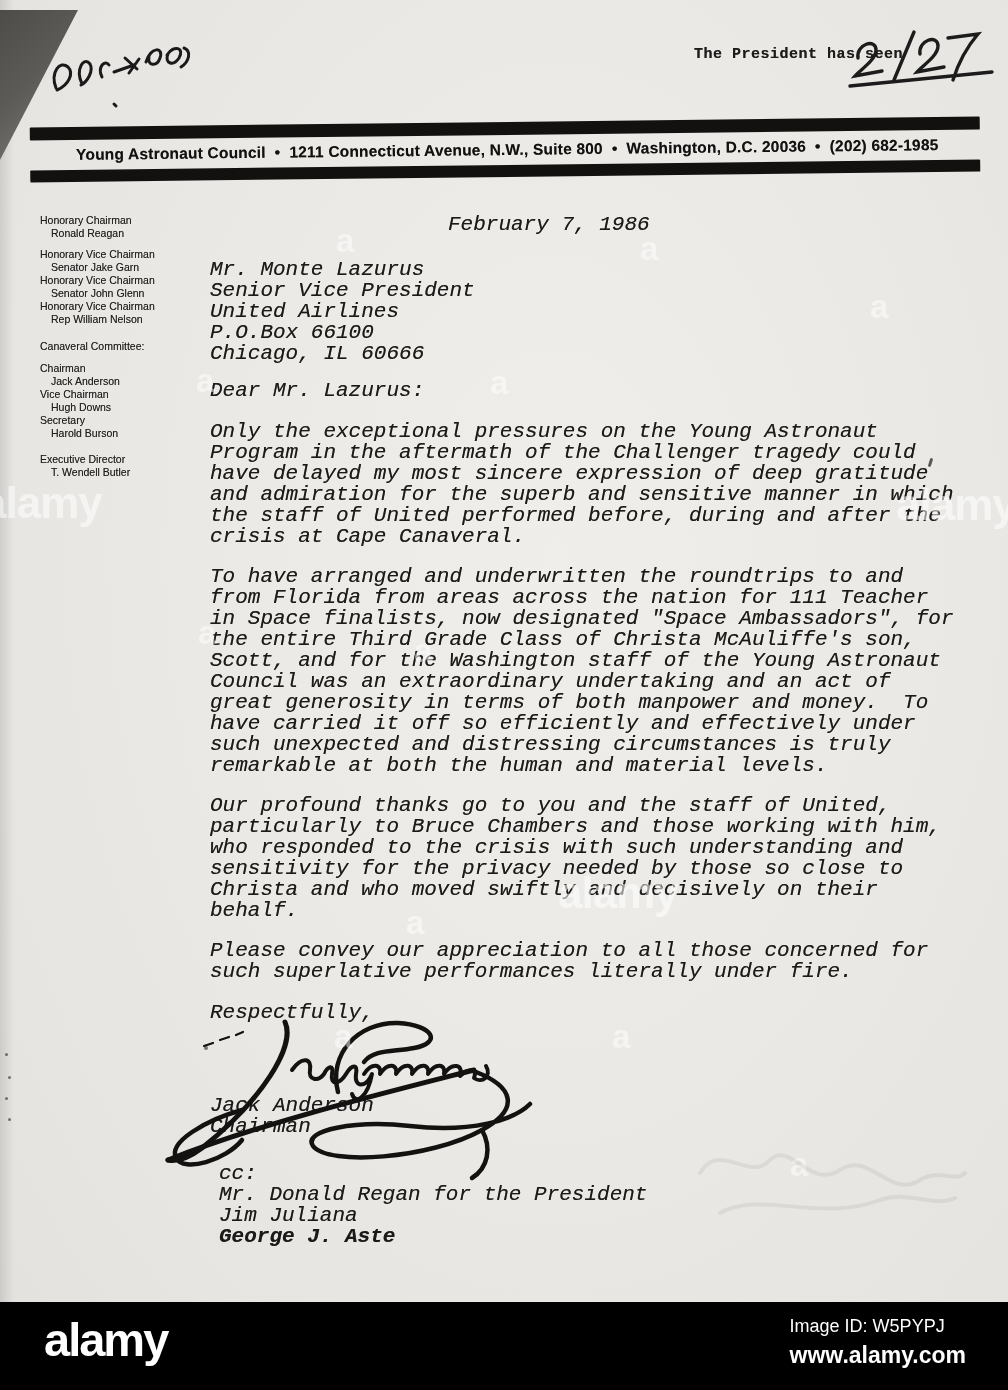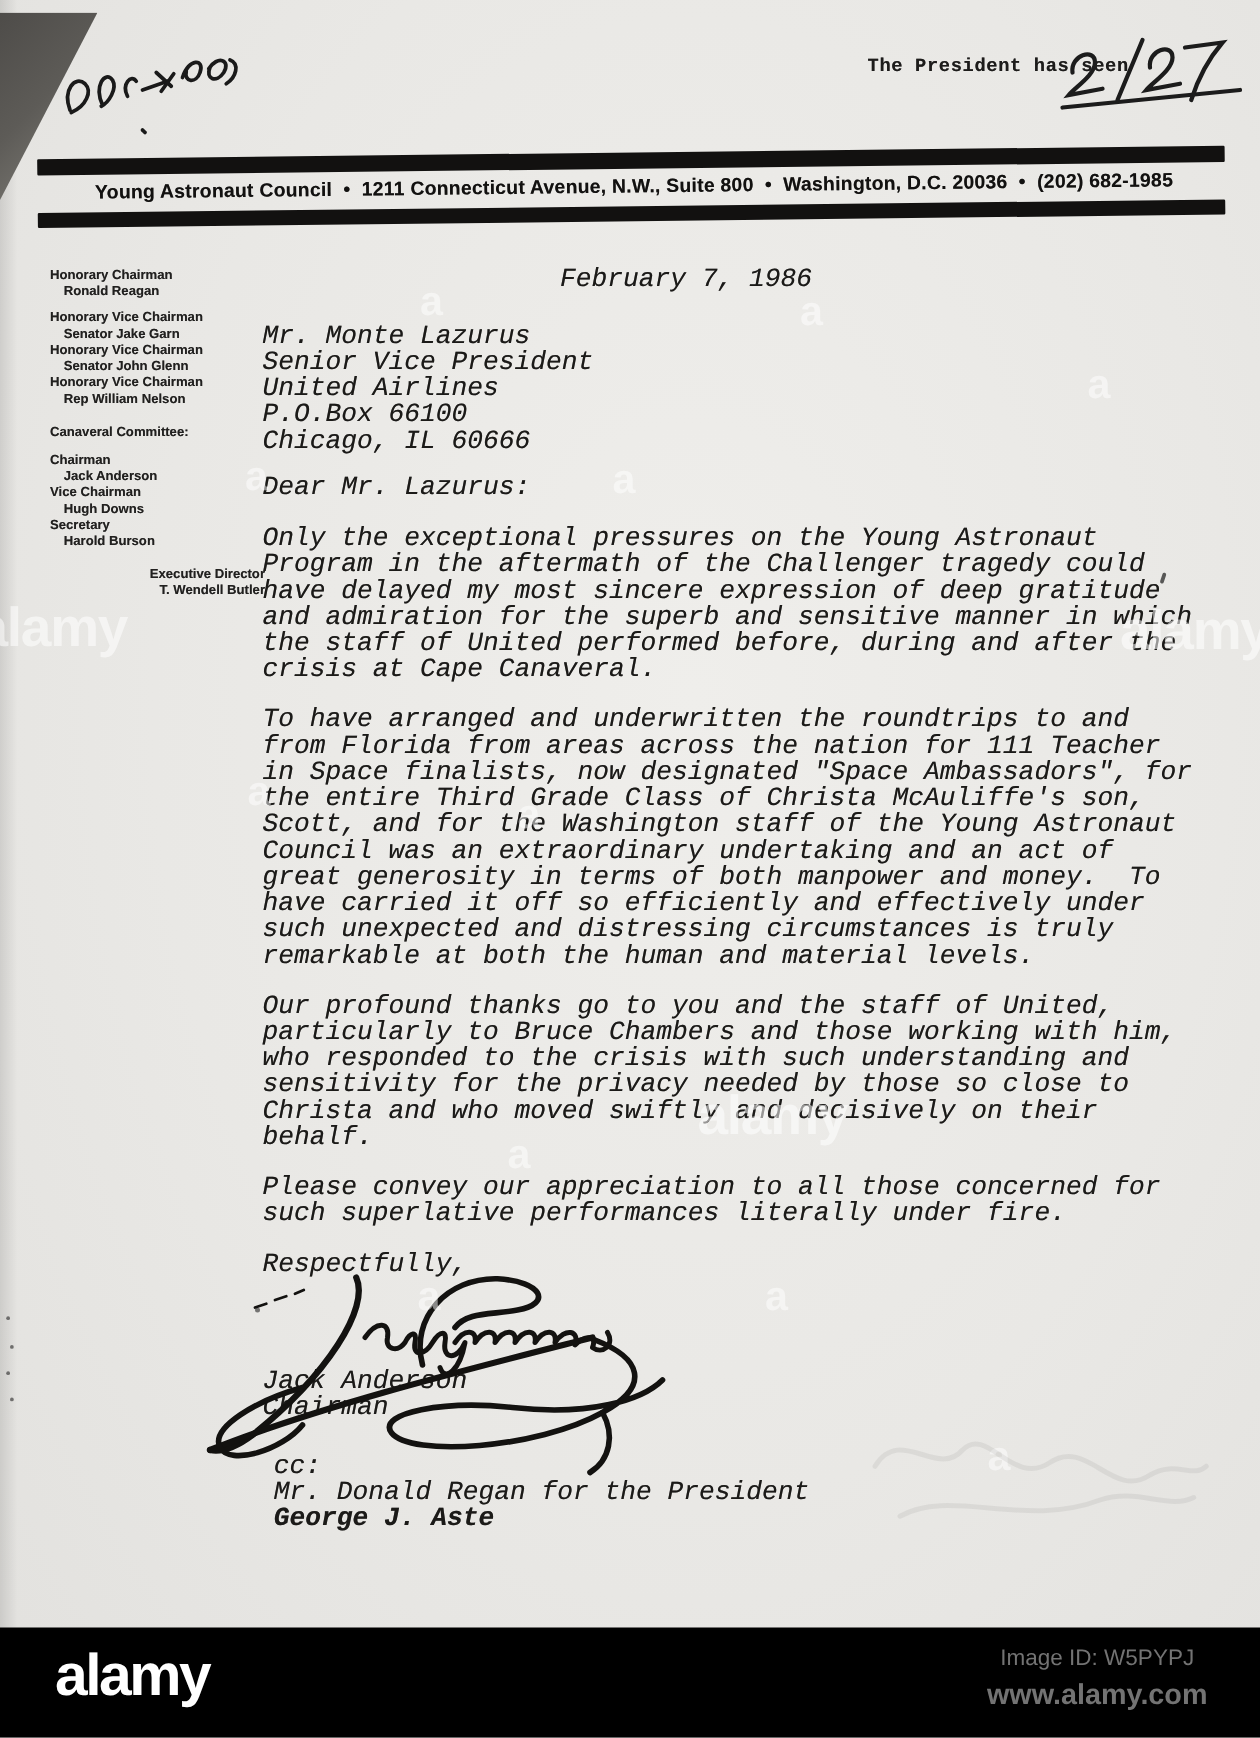--- a/index.html
+++ b/index.html
@@ -26,25 +26,25 @@
   .letterhead{position:absolute;left:30px;top:122px;width:950px;transform:rotate(-0.65deg);}
   .lh-bar{height:13px;background:#121110;border-radius:1px;}
   .lh-bar.bottom{height:12px;}
   .lh-text{height:30px;line-height:30px;font-weight:bold;font-size:15.5px;color:#121110;
         padding-left:46px;letter-spacing:.2px;white-space:nowrap;
         text-shadow:0 0 .4px rgba(0,0,0,.5);}
   .lh-sep{display:inline-block;padding:0 9px;}
 
   
   .sidebar{position:absolute;left:40px;top:214px;width:172px;
-        font-size:10.5px;line-height:13px;font-weight:bold;color:#21201f;
+        font-size:10.5px;line-height:13px;font-weight:normal;color:#21201f;
         text-shadow:0 0 .4px rgba(0,0,0,.45);}
   .sb-item{margin:0;}
   .sb-name{padding-left:11px;}
-  .mt8{margin-top:8px;} .mt9{margin-top:9px;} .mt13{margin-top:13px;text-align:right;} .mt14{margin-top:14px;}
+  .mt8{margin-top:8px;} .mt9{margin-top:9px;} .mt13{margin-top:13px;} .mt14{margin-top:14px;}
 
   
   .letter-col{position:absolute;left:210px;top:214px;width:748px;
         font-family:"Liberation Mono",monospace;font-size:21px;line-height:21px;
         color:#1b1a18;text-shadow:0 0 .5px rgba(0,0,0,.5);font-style:italic;}
   .date-line{margin-left:238px;}
   .recipient{margin-top:24px;white-space:pre-wrap;}
   .salutation{margin-top:16px;}
   .para{margin-top:19px;white-space:pre-wrap;}
   .para.first{margin-top:20px;}
@@ -68,21 +68,21 @@
   
   .speck{position:absolute;background:rgba(20,20,20,.55);border-radius:50%;}
   .tickmark{position:absolute;width:3px;height:9px;background:rgba(25,25,25,.7);
         transform:rotate(18deg);border-radius:2px;}
   .ghost{position:absolute;opacity:.07;}
 
   
   .footer-bar{position:absolute;left:0;top:1302px;width:1008px;height:88px;background:#000;}
   .footer-logo{position:absolute;left:44px;top:10px;color:#fff;font-size:47px;font-weight:bold;
         letter-spacing:-2px;font-family:"Liberation Sans",sans-serif;}
-  .footer-right{position:absolute;right:42px;top:14px;text-align:center;color:#737373;}
+  .footer-right{position:absolute;right:42px;top:14px;text-align:left;color:#ffffff;}
   .footer-id{font-size:18px;}
   .footer-url{font-size:23px;font-weight:bold;margin-top:5px;}
 </style>
 </head>
 <body>
 
 <div id="page">
 
   <div class="corner-fold"></div>
   <svg class="corner-scribble" width="160" height="92" viewBox="0 0 160 92">
@@ -191,20 +191,21 @@
 such superlative performances literally under fire.</div>
     <div class="closing">Respectfully,</div>
     <div class="signer-block">
       <div>Jack Anderson</div>
       <div>Chairman</div>
     </div>
     <div class="cc">
       <span class="cc-label">cc:</span>
       <div class="cc-rest">
         <div class="cc-line">Mr. Donald Regan for the President</div>
+        <div class="cc-line">Jim Juliana</div>
         <div class="cc-line bold">George J. Aste</div>
       </div>
     </div>
   </div>
 
   <svg class="signature-svg" width="410" height="175" viewBox="0 0 410 175">
     <g class="ink">
       <path stroke-width="2.2" d="M64,38 l9,-3 M80,32 l9,-3 M96,27 l7,-3"></path>
       <path stroke-width="5" d="M145,14 C156,38 122,92 62,140 C50,149 38,154 28,152"></path>
       <path stroke-width="4" d="M152,62 C162,48 172,50 170,62 C168,72 178,74 184,66 C188,58 194,56 192,66 C190,78 200,76 206,66 C212,56 218,56 216,66 C214,80 226,80 232,66 C228,88 216,98 212,86"></path>

